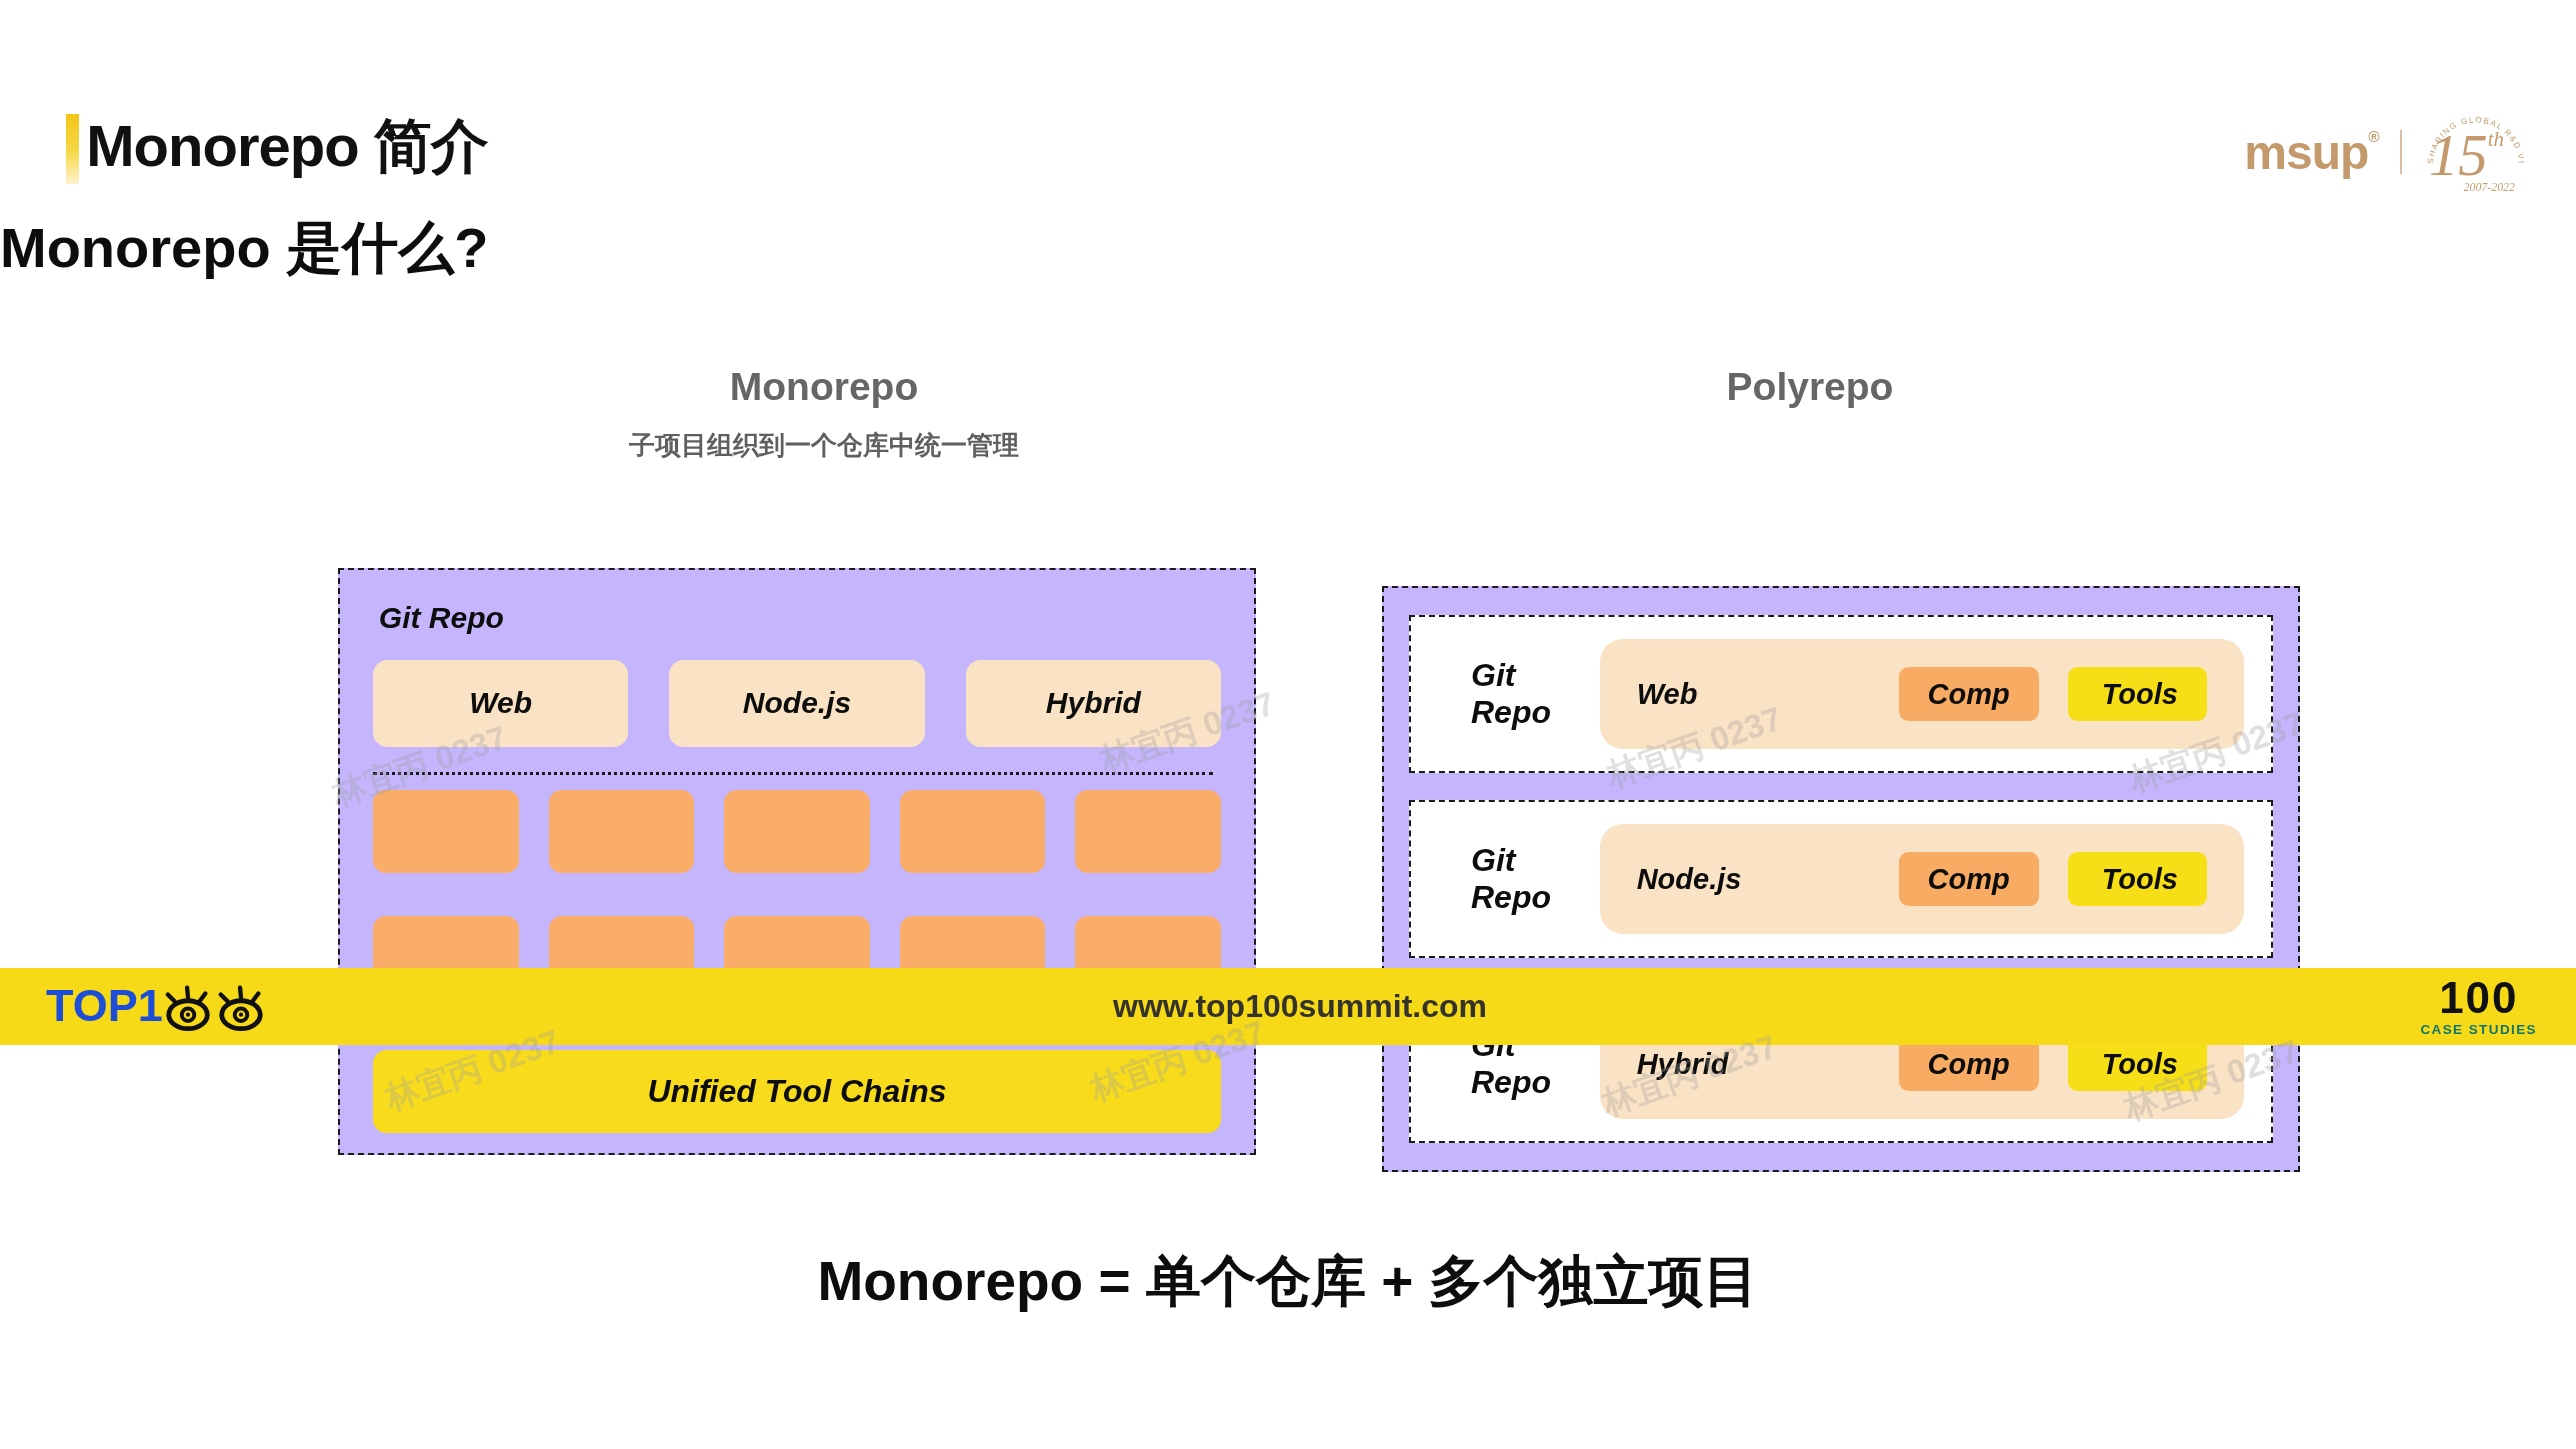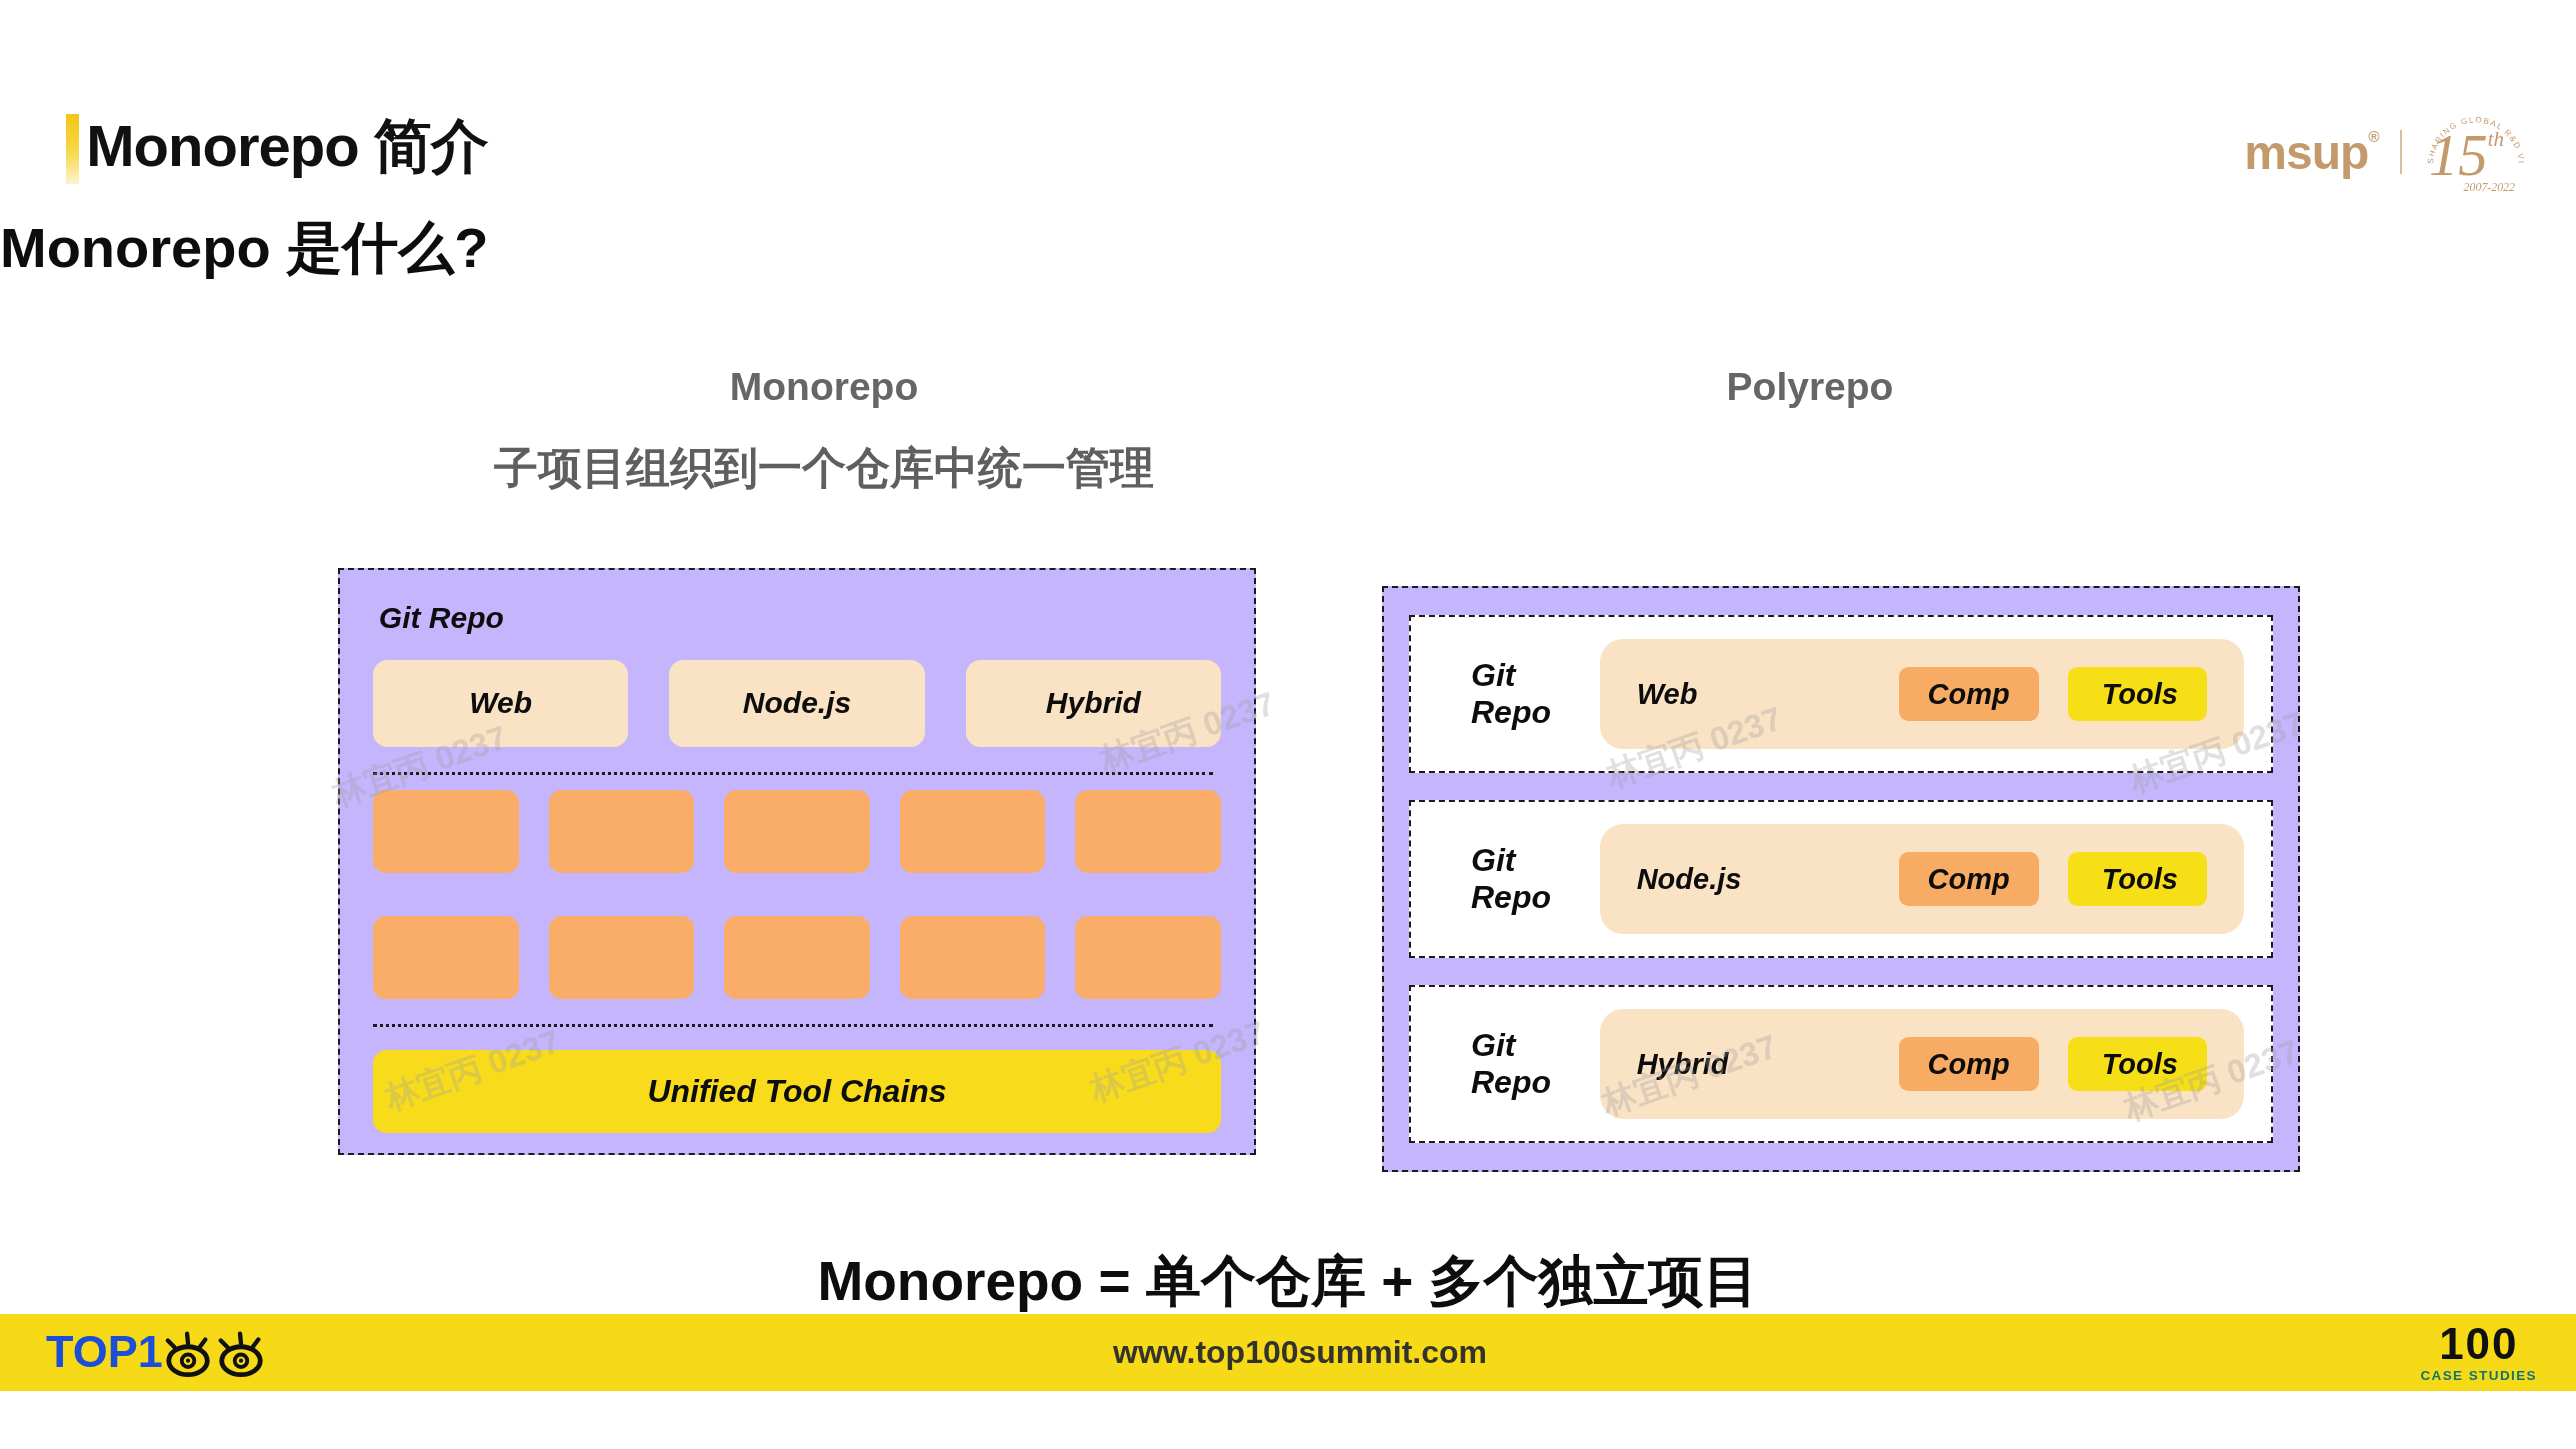--- a/index.html
+++ b/index.html
@@ -2,21 +2,21 @@
 <html><head>
 <meta charset="utf-8">
 <style>
   * { margin: 0; padding: 0; box-sizing: border-box; }
   html, body { width: 2576px; height: 1449px; }
   body {
     font-family: "Liberation Sans", "DejaVu Sans", sans-serif;
     background: #ffffff;
     overflow: hidden;
   }
-  .slide { position: relative; width: 2576px; height: 1391px; background: #fff; }
+  .slide { position: relative; width: 2576px; height: 1045px; background: #fff; }
 
   
   .title-row { position: absolute; left: 66px; top: 108px; display: flex; align-items: flex-start; }
   .accent-bar {
     width: 12.6px; height: 70px; margin-top: 5.8px; margin-right: 7.7px;
     background: linear-gradient(to bottom, #f3c517 0%, #f7d84a 55%, #fdf3cf 100%);
   }
   .slide-title { font-size: 58px; font-weight: bold; color: #111; letter-spacing: -1px; }
 
   .brand { position: absolute; right: 43px; top: 95px; display: flex; align-items: center; }
@@ -26,21 +26,21 @@
 
   
   .main-heading {
     position: absolute; top: 211px; left: 0; width: 100%;
     font-size: 56px; font-weight: bold; color: #0d0d0d;
   }
   .col-head { position: absolute; top: 365px; width: 918px; text-align: center; color: #666; }
   .col-head.left { left: 365px; }
   .col-head.right { left: 1351px; }
   .col-head .col-title { font-size: 39px; font-weight: bold; letter-spacing: 0px; }
-  .col-head .col-sub { font-size: 44px; font-weight: bold; margin-top: 30px; color: #5f5f5f; }
+  .col-head .col-sub { font-size: 26px; font-weight: bold; margin-top: 19px; color: #5f5f5f; }
 
   
   .diagram { position: absolute; border: 2.9px dashed #1a1a1a; background: #c4b5fd; font-style: italic; }
   .mono-diagram { left: 338px; top: 568px; width: 918px; height: 587px; padding: 25px 33px 27px; }
   .poly-diagram { left: 1382px; top: 586px; width: 918px; height: 586px; padding: 27px 25px; display: flex; flex-direction: column; justify-content: space-between; }
 
   .repo-caption { font-size: 30px; font-weight: bold; color: #0d0d0d; padding: 5.8px 0 0 5.8px; }
 
   .project-row { display: flex; gap: 41px; margin-top: 25px; }
   .peach-box {

